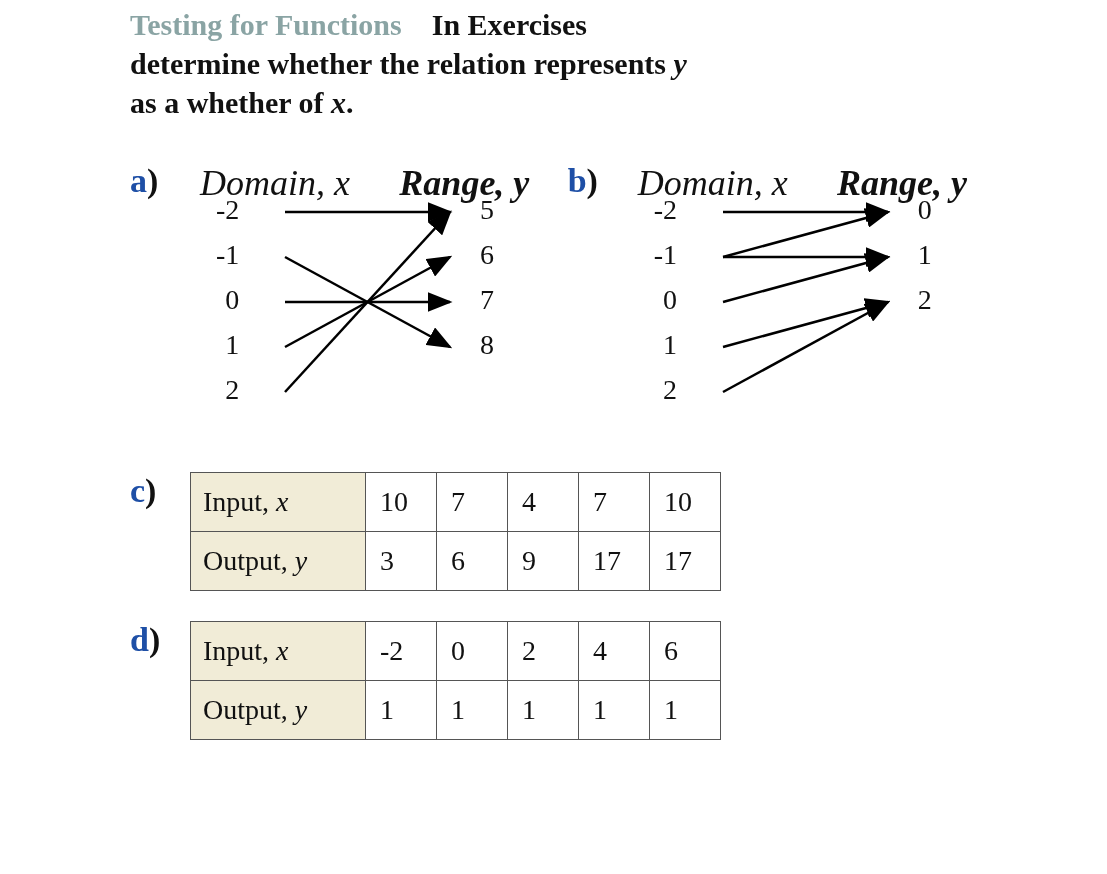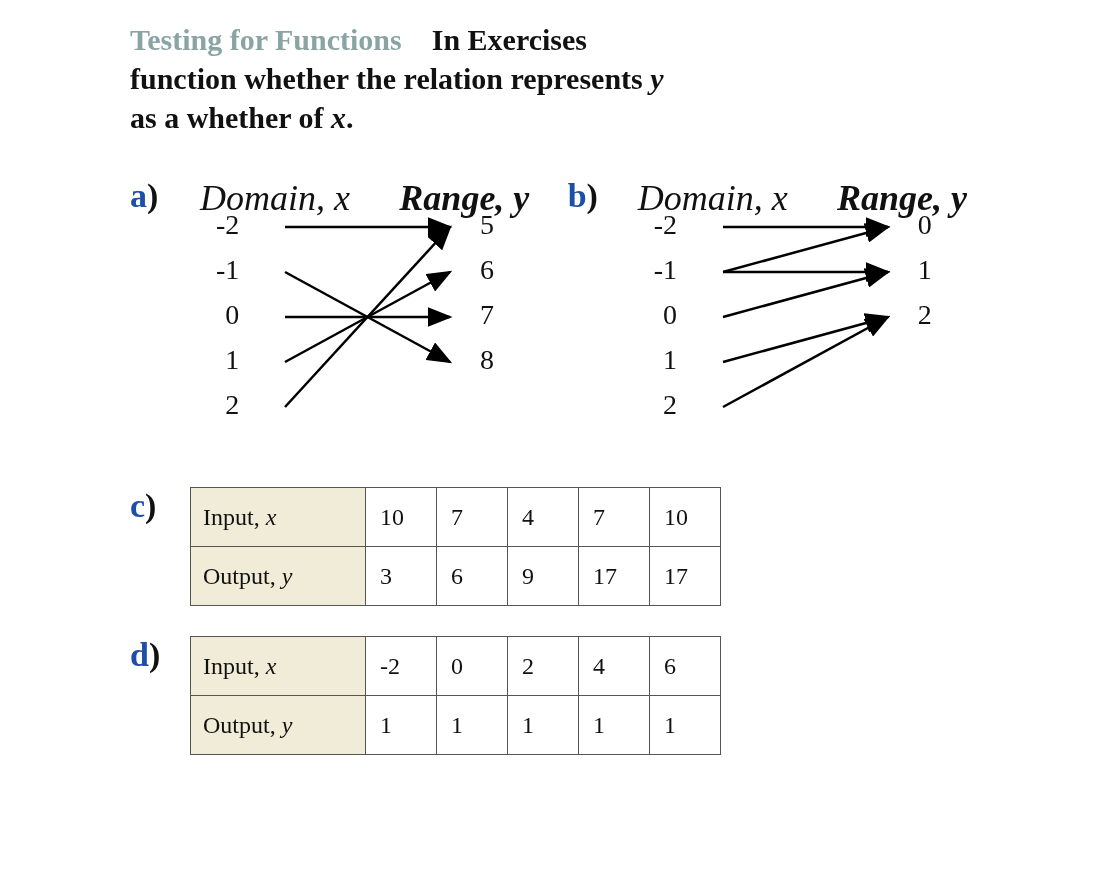--- a/index.html
+++ b/index.html
@@ -5,21 +5,21 @@
   html, body {
     margin: 0;
     padding: 0;
     background: #ffffff;
     font-family: "Times New Roman", Times, serif;
     color: #111111;
     width: 1107px;
     height: 874px;
   }
   .page {
-    padding: 20px 130px 0 130px;
+    padding: 5px 130px 0 130px;
   }
   .heading {
     font-size: 30px;
     font-weight: bold;
     line-height: 1.3;
   }
   .hl-teal { color: #8aa4a4; }
   .hl-blue { color: #1e4fa6; }
   .italic { font-style: italic; }
   .exercises {
@@ -68,21 +68,21 @@
   .arrow {
     stroke: #000;
     stroke-width: 2.5;
     fill: none;
     marker-end: url(#arrowhead);
   }
 
   
   .xy-table {
     border-collapse: collapse;
-    font-size: 24px;
+    font-size: 28px;
   }
   .xy-table td, .xy-table th {
     border: 1.5px solid #555555;
     padding: 6px 14px;
     text-align: left;
     min-width: 42px;
     height: 46px;
   }
   .xy-table th {
     background: #f1ecd7;
@@ -97,21 +97,21 @@
 </style>
 </head>
 <body>
 
 <div class="page">
 
   <div class="heading">
     <span class="hl-teal">Testing for Functions</span>
     &nbsp;&nbsp;
     <span>In Exercises</span><br>
-    <span>function whether the relation represents</span>
+    <span>determine whether the relation represents</span>
     <span class="italic">y</span><br>
     <span>as a whether of</span>
     <span class="italic">x</span><span>.</span>
   </div>
 
   <div class="exercises">
 
     <div class="row">
 
       <div class="part-label">

